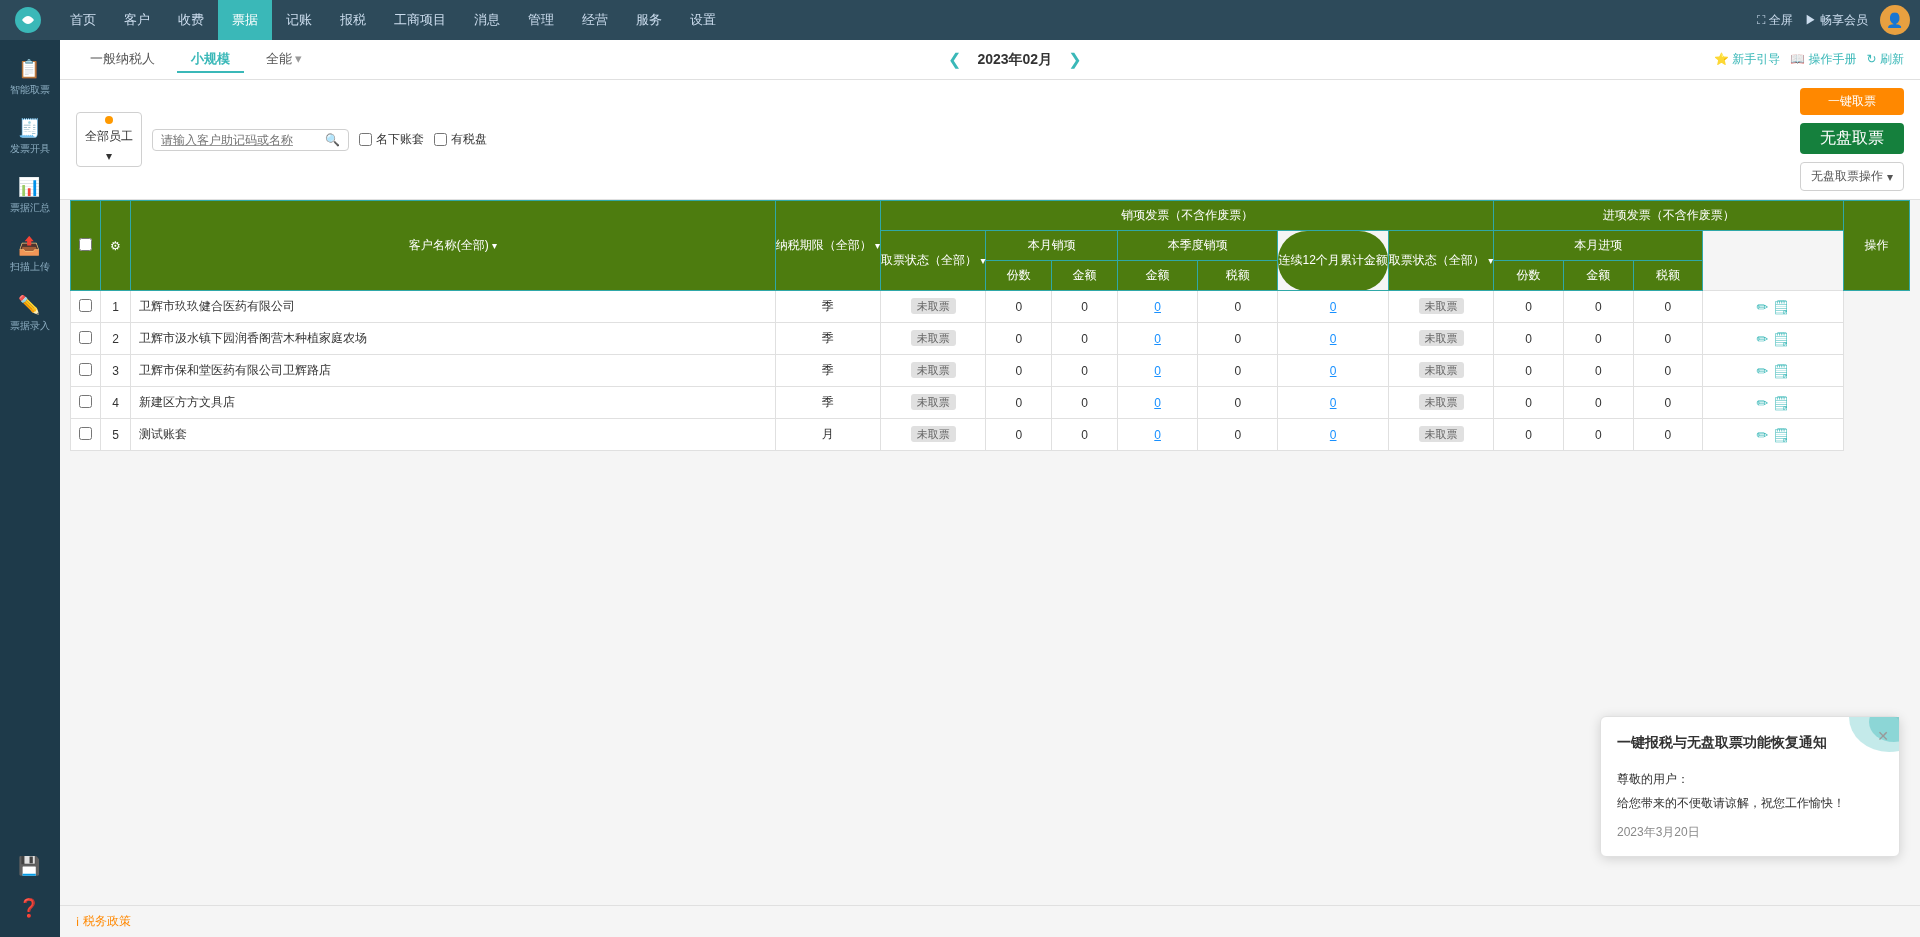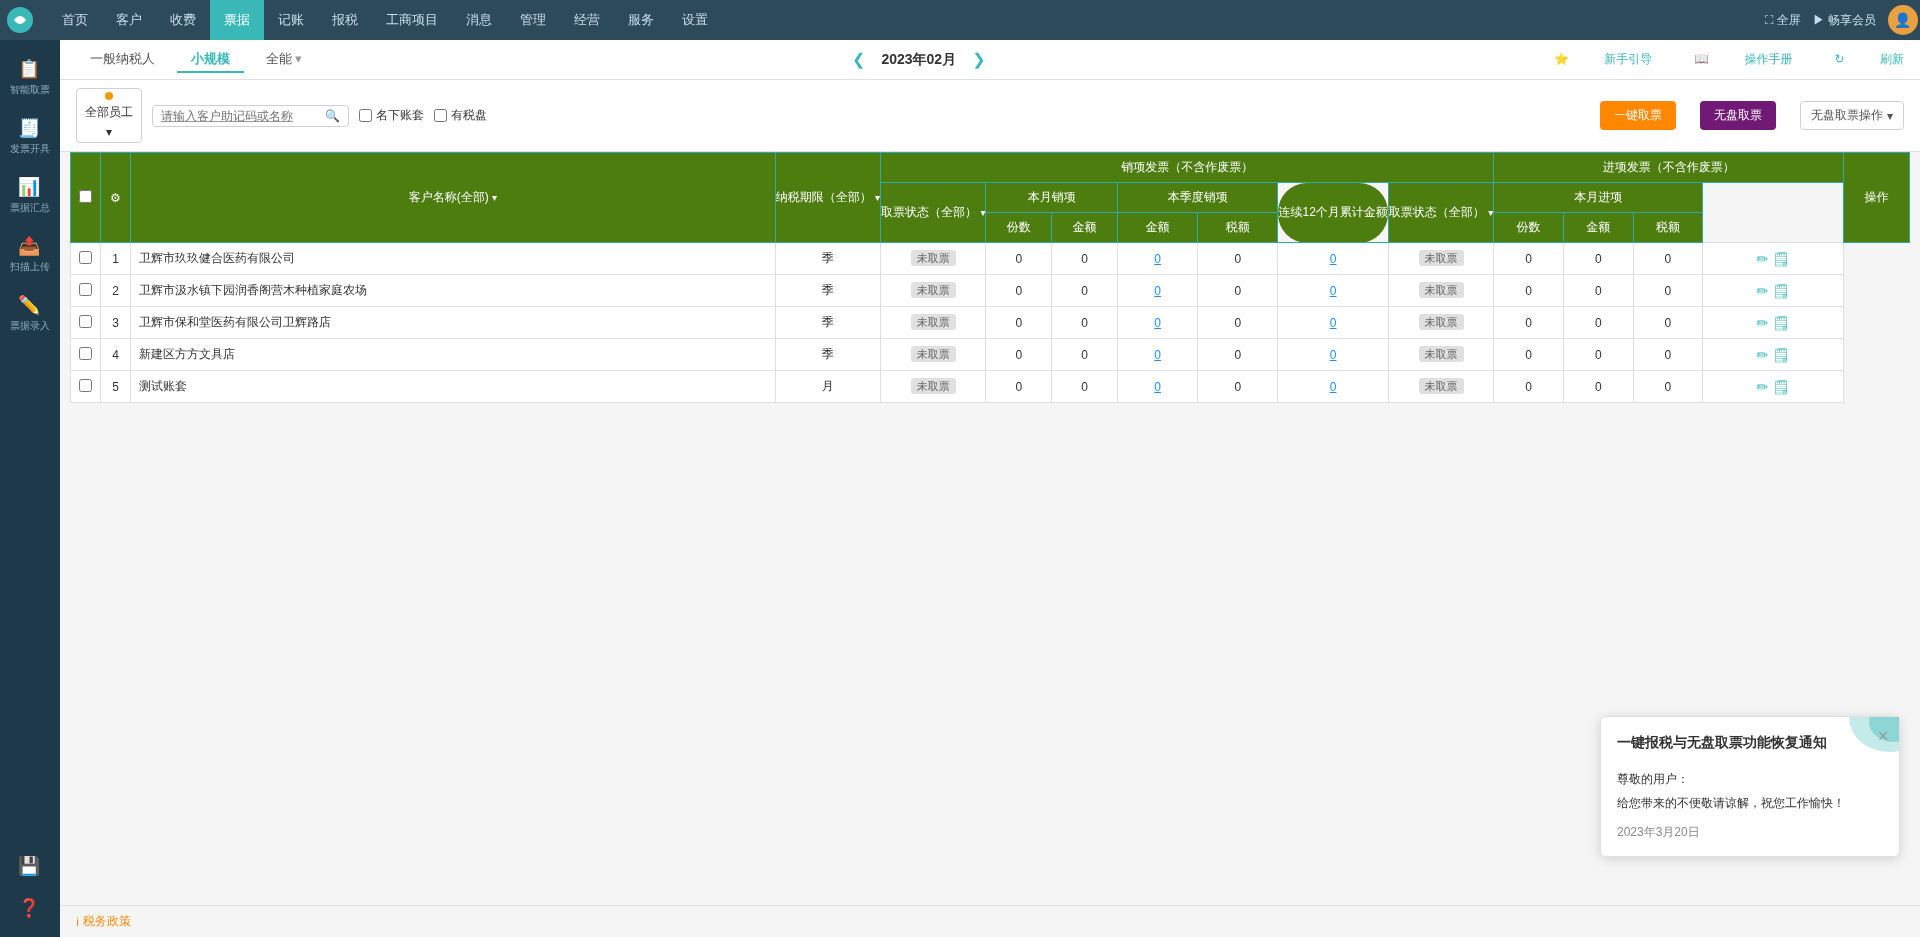--- a/index.html
+++ b/index.html
@@ -4,21 +4,21 @@
   <style>
     * { box-sizing: border-box; margin: 0; padding: 0; }
     body { font-family: 'Microsoft YaHei', Arial, sans-serif; font-size: 12px; background: #f0f2f5; color: #333; overflow: hidden; }
 
     
     .top-nav {
       background: #2d4a5a;
       height: 40px;
       display: flex;
       align-items: center;
-      padding: 0 2px;
+      padding: 0 10px;
       color: #fff;
     }
     .top-nav .logo {
       width: 36px;
       height: 36px;
       margin-right: 10px;
       display: flex; align-items: center; justify-content: center;
     }
     .top-nav .logo svg { width: 28px; height: 28px; }
     .top-nav .nav-items {
@@ -137,21 +137,21 @@
       font-size: 16px;
       padding: 2px 6px;
     }
     .tab-bar-right {
       display: flex;
       align-items: center;
       gap: 10px;
       font-size: 12px;
       color: #3ab8b8;
     }
-    .tab-bar-right span { cursor: pointer; margin-left: 32px; }
+    .tab-bar-right span { cursor: pointer; }
 
     
     .filter-bar {
       background: #fff;
       padding: 8px 16px;
       display: flex;
       align-items: center;
       gap: 10px;
       border-bottom: 1px solid #e0e0e0;
     }
@@ -177,37 +177,37 @@
       align-items: center;
       gap: 4px;
       background: #fff;
     }
     .search-box input {
       border: none; outline: none; font-size: 12px; width: 160px; color: #999; text-decoration: underline;
     }
     .checkbox-label {
       display: flex; align-items: center; gap: 4px; font-size: 12px; cursor: pointer;
     }
-    .filter-bar-right { margin-left: auto; display: flex; gap: 24px; }
+    .filter-bar-right { margin-left: auto; display: flex; gap: 8px; flex-direction: column; }
     .btn-orange {
       background: #ff8800;
       color: #fff;
       border: none;
       border-radius: 4px;
       padding: 5px 14px;
       font-size: 12px;
       cursor: pointer;
     }
     .btn-teal {
-      background: #701a75;
+      background: #15803d;
       color: #fff;
       border: none;
       border-radius: 4px;
       padding: 5px 14px;
-      font-size: 12px;
+      font-size: 16px;
       cursor: pointer;
     }
     .btn-dropdown {
       background: #fff;
       color: #555;
       border: 1px solid #d0d0d0;
       border-radius: 4px;
       padding: 5px 10px;
       font-size: 12px;
       cursor: pointer;

